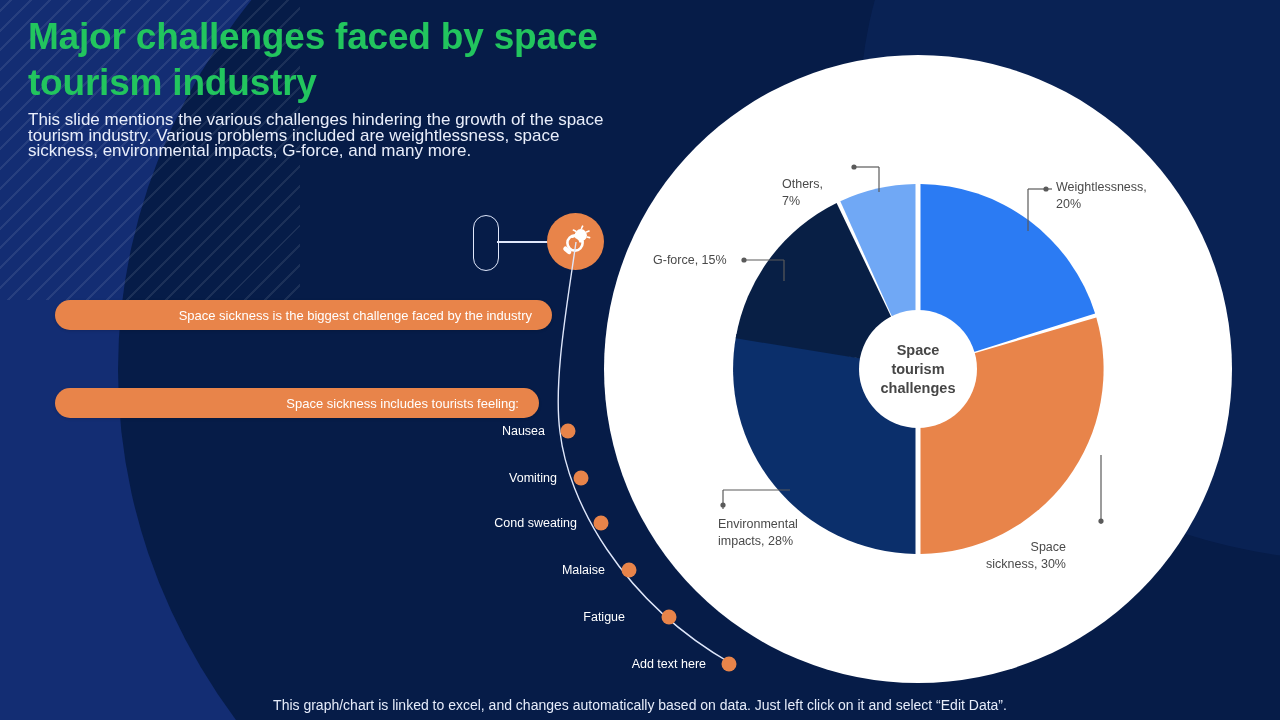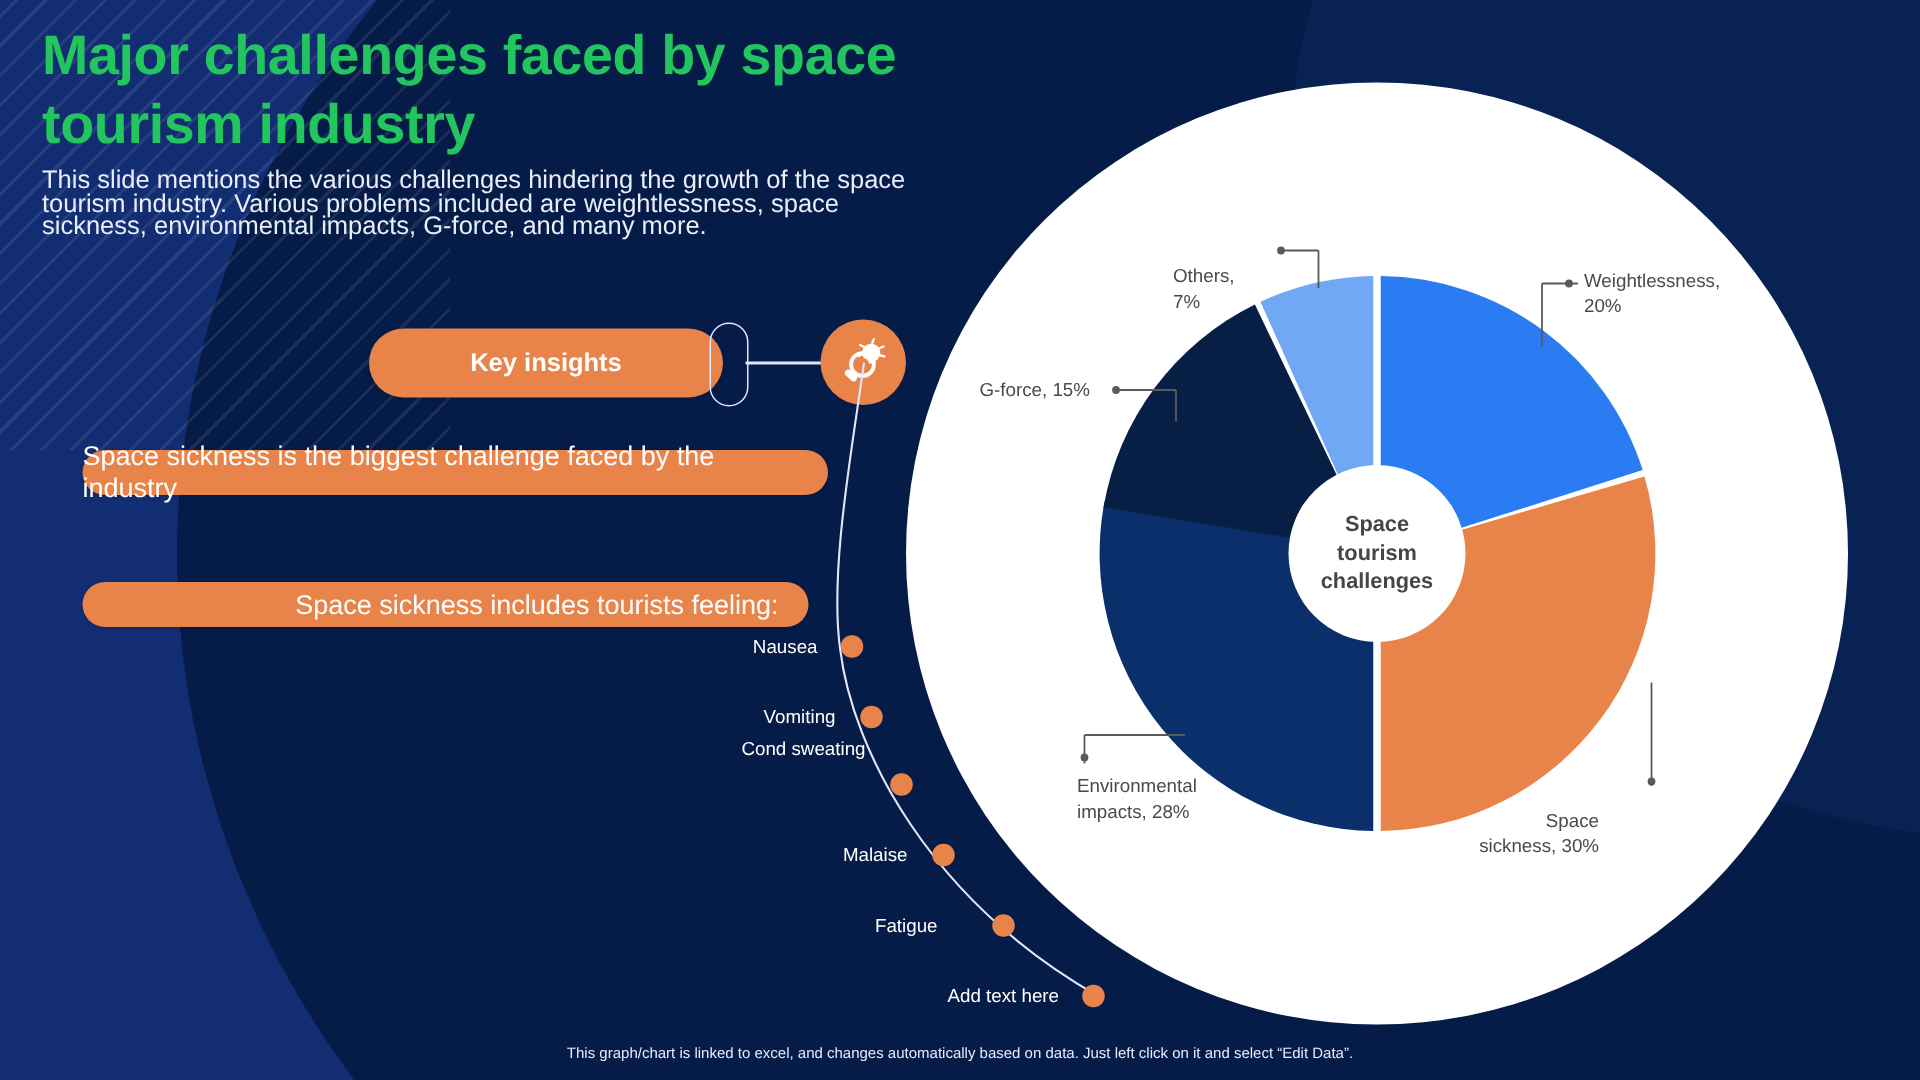--- a/index.html
+++ b/index.html
@@ -65,21 +65,21 @@
   .ki-icon{
     position:absolute;left:547px;top:213px;width:57px;height:57px;
     background:#e8844a;border-radius:50%;
     display:flex;align-items:center;justify-content:center;
   }
 
   
   .bar{
     position:absolute;height:30px;background:#e8844a;border-radius:15px;
     display:flex;align-items:center;justify-content:flex-end;
-    color:#ffffff;font-size:18px;padding-right:20px;box-sizing:border-box;
+    color:#ffffff;font-size:13px;padding-right:20px;box-sizing:border-box;
     box-shadow:0 1px 3px rgba(0,0,0,.15);
   }
   .bar-1{left:55px;top:300px;width:497px;}
   .bar-2{left:55px;top:360px;width:484px;margin-top:28px;}
 
   
   .curve-svg{position:absolute;left:0;top:0;width:1280px;height:720px;pointer-events:none;}
   .curve-label{
     position:absolute;color:#ffffff;font-size:12.5px;text-align:right;
     white-space:nowrap;
@@ -102,39 +102,36 @@
   }
   .lbl-weightlessness{left:1056px;top:179px;text-align:left;}
   .lbl-sickness{left:920px;top:539px;text-align:right;width:146px;}
   .lbl-environmental{left:718px;top:516px;text-align:left;}
   .lbl-gforce{left:653px;top:252px;text-align:left;}
   .lbl-others{left:782px;top:176px;text-align:left;width:63px;}
 
   
   .footer{
     position:absolute;left:0;top:697px;width:1280px;
-    text-align:center;color:#e6ecfa;font-size:10px;
+    text-align:center;color:#e6ecfa;font-size:14px;
   }
 </style>
 </head>
 <body>
 
 <div id="slide">
 
   <div class="bg-base"></div>
   <div class="bg-blob"></div>
   <div class="bg-blob2"></div>
   <div class="bg-stripes"></div>
 
   <div class="title">Major challenges faced by space tourism industry</div>
   <div class="subtitle">This slide mentions the various challenges hindering the growth of the space tourism industry. Various problems included are weightlessness, space sickness, environmental impacts, G-force, and many more.</div>
 
-  <div class="ki-pill">
-    <span>Key insights</span>
-  </div>
   <div class="ki-ring"></div>
   <div class="ki-line"></div>
   <div class="ki-icon">
     <svg width="38" height="38" viewBox="0 0 38 38" aria-hidden="true">
       <g stroke="#ffffff" stroke-width="1.6" fill="none" stroke-linecap="round">
         <line x1="24.5" y1="5.5" x2="25.6" y2="3.2"></line>
         <line x1="29.5" y1="9.0" x2="32.0" y2="8.0"></line>
         <line x1="18.8" y1="8.2" x2="16.4" y2="7.0"></line>
         <line x1="30.2" y1="14.0" x2="32.6" y2="14.6"></line>
         <line x1="17.6" y1="13.4" x2="15.2" y2="14.2"></line>
@@ -159,21 +156,21 @@
     <circle cx="568" cy="431" r="7.5" fill="#e8844a"></circle>
     <circle cx="581" cy="478" r="7.5" fill="#e8844a"></circle>
     <circle cx="601" cy="523" r="7.5" fill="#e8844a"></circle>
     <circle cx="629" cy="570" r="7.5" fill="#e8844a"></circle>
     <circle cx="669" cy="617" r="7.5" fill="#e8844a"></circle>
     <circle cx="729" cy="664" r="7.5" fill="#e8844a"></circle>
   </svg>
 
   <div class="curve-label" style="left:400px;top:424px;width:145px;">Nausea</div>
   <div class="curve-label" style="left:400px;top:471px;width:157px;">Vomiting</div>
-  <div class="curve-label" style="left:400px;top:492px;width:177px;">Cond sweating</div>
+  <div class="curve-label" style="left:400px;top:516px;width:177px;">Cond sweating</div>
   <div class="curve-label" style="left:420px;top:563px;width:185px;">Malaise</div>
   <div class="curve-label" style="left:440px;top:610px;width:185px;">Fatigue</div>
   <div class="curve-label" style="left:500px;top:657px;width:206px;">Add text here</div>
 
   <div class="chart-wrap">
     <div class="chart-disc"></div>
     <svg class="chart-svg" viewBox="0 0 628 628">
       <g transform="translate(314,314)">
 
         <path fill="#2b7bf3" d="M 2.5,-185 A 185,185 0 0 1 177.1,-55.6 L 2.5,0 Z"></path>

